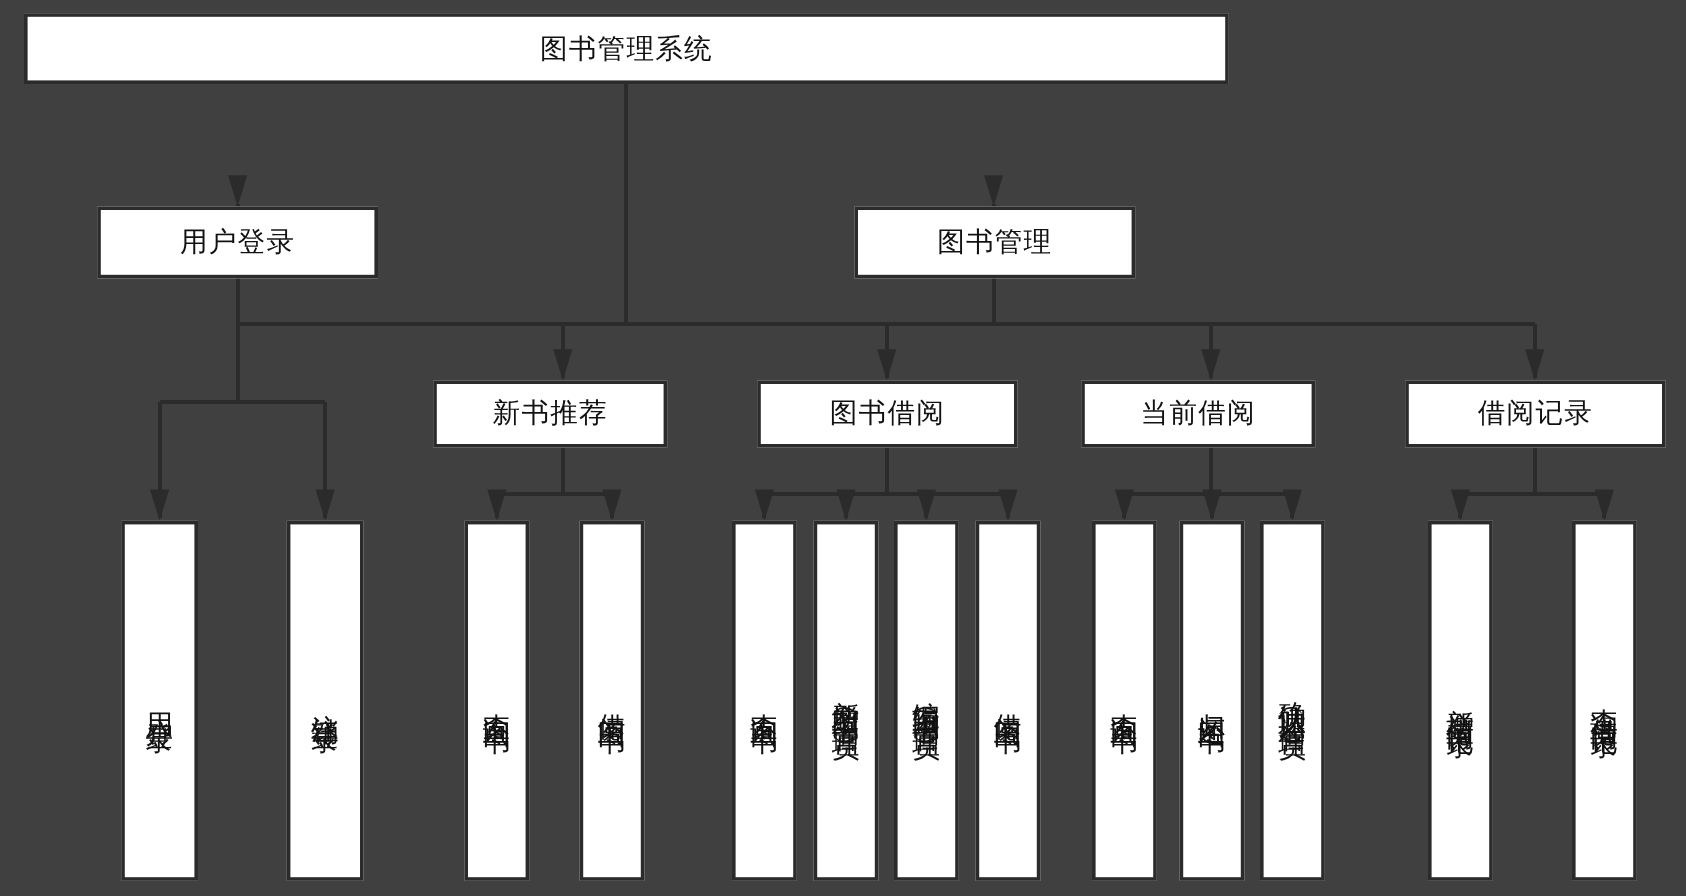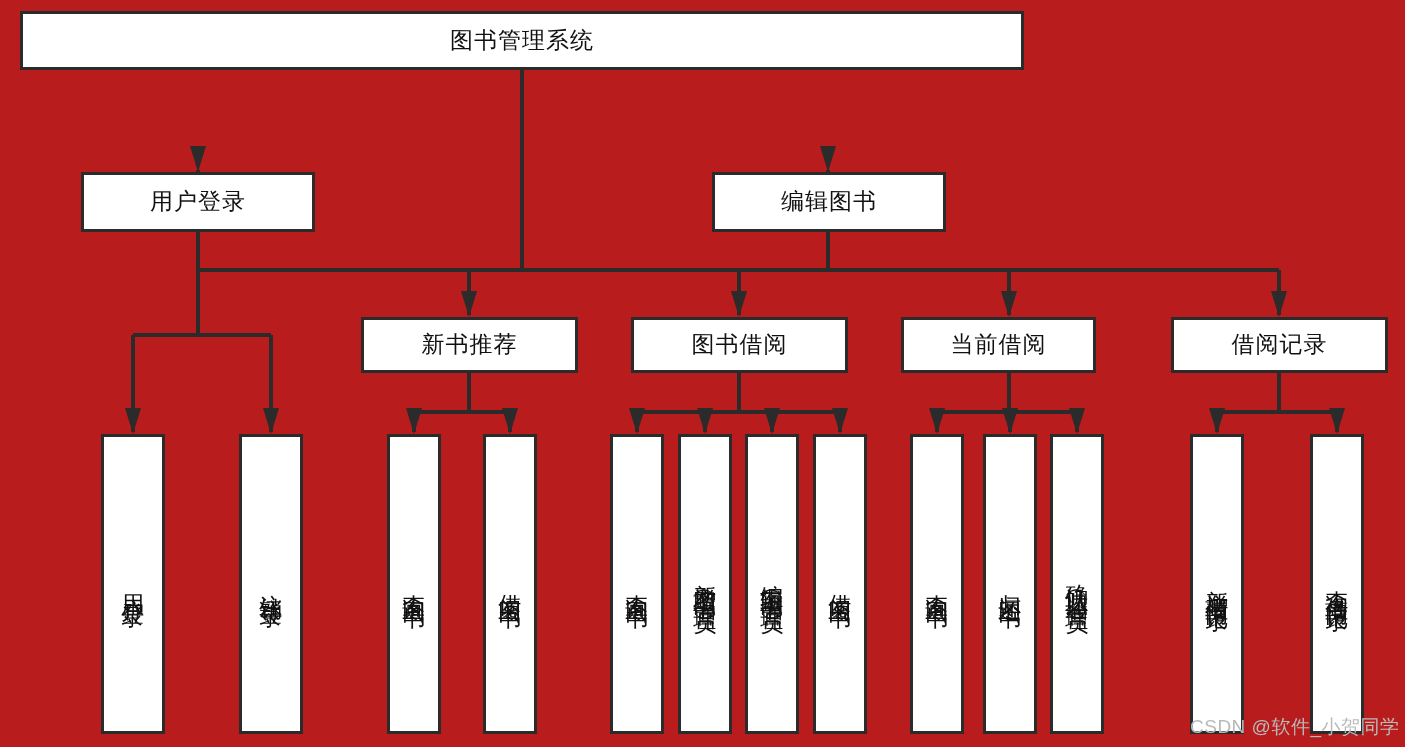--- a/index.html
+++ b/index.html
@@ -7,21 +7,21 @@
     padding: 0;
     background: #ffffff;
   }
   body {
     font-family: "Liberation Sans", "DejaVu Sans", sans-serif;
   }
   #canvas {
     position: relative;
     width: 1405px;
     height: 747px;
-    background: #b91c1c;
+    background: #404040;
     overflow: hidden;
   }
   svg#edges {
     position: absolute;
     left: 0;
     top: 0;
     width: 1405px;
     height: 747px;
   }
   .node {
@@ -123,23 +123,23 @@
       <polygon points="1329,408 1345,408 1337,434" fill="#2b2b2b"></polygon>
     </svg>
   <div id="nodes">
       <div class="node horiz" style="left: 20px; top: 11px; width: 1004px; height: 59px; border-color: rgb(43, 43, 43); background: rgb(255, 255, 255);">
         <span class="label" style="color: rgb(17, 17, 17);">图书管理系统</span>
       </div>
       <div class="node horiz" style="left: 81px; top: 172px; width: 234px; height: 60px; border-color: rgb(43, 43, 43); background: rgb(255, 255, 255);">
         <span class="label" style="color: rgb(17, 17, 17);">用户登录</span>
       </div>
       <div class="node horiz" style="left: 712px; top: 172px; width: 234px; height: 60px; border-color: rgb(43, 43, 43); background: rgb(255, 255, 255);">
-        <span class="label" style="color: rgb(17, 17, 17);">编辑图书</span>
+        <span class="label" style="color: rgb(17, 17, 17);">图书管理</span>
       </div>
-      <div class="node horiz" style="left: 361px; top: 317px; width: 217px; height: 56px; border-color: rgb(43, 43, 43); background: rgb(255, 255, 255);">
+      <div class="node horiz" style="left: 361px; top: 317px; width: 195px; height: 56px; border-color: rgb(43, 43, 43); background: rgb(255, 255, 255);">
         <span class="label" style="color: rgb(17, 17, 17);">新书推荐</span>
       </div>
       <div class="node horiz" style="left: 631px; top: 317px; width: 217px; height: 56px; border-color: rgb(43, 43, 43); background: rgb(255, 255, 255);">
         <span class="label" style="color: rgb(17, 17, 17);">图书借阅</span>
       </div>
       <div class="node horiz" style="left: 901px; top: 317px; width: 195px; height: 56px; border-color: rgb(43, 43, 43); background: rgb(255, 255, 255);">
         <span class="label" style="color: rgb(17, 17, 17);">当前借阅</span>
       </div>
       <div class="node horiz" style="left: 1171px; top: 317px; width: 217px; height: 56px; border-color: rgb(43, 43, 43); background: rgb(255, 255, 255); align-items: center;">
         <span class="label" style="color: rgb(17, 17, 17);">借阅记录</span>
@@ -177,14 +177,13 @@
       <div class="node vert" style="left: 1050px; top: 434px; width: 54px; height: 300px; border-color: rgb(43, 43, 43); background: rgb(255, 255, 255);">
         <span class="label" style="color: rgb(17, 17, 17);">确认归还（管理员）</span>
       </div>
       <div class="node vert" style="left: 1190px; top: 434px; width: 54px; height: 300px; border-color: rgb(43, 43, 43); background: rgb(255, 255, 255);">
         <span class="label" style="color: rgb(17, 17, 17);">新增借阅记录</span>
       </div>
       <div class="node vert" style="left: 1310px; top: 434px; width: 54px; height: 300px; border-color: rgb(43, 43, 43); background: rgb(255, 255, 255);">
         <span class="label" style="color: rgb(17, 17, 17);">查询借阅记录</span>
       </div>
     </div>
-  <div class="watermark" style="left:1190px; top:714px;">CSDN @软件_小贺同学</div>
 </div>
 
 </body></html>

